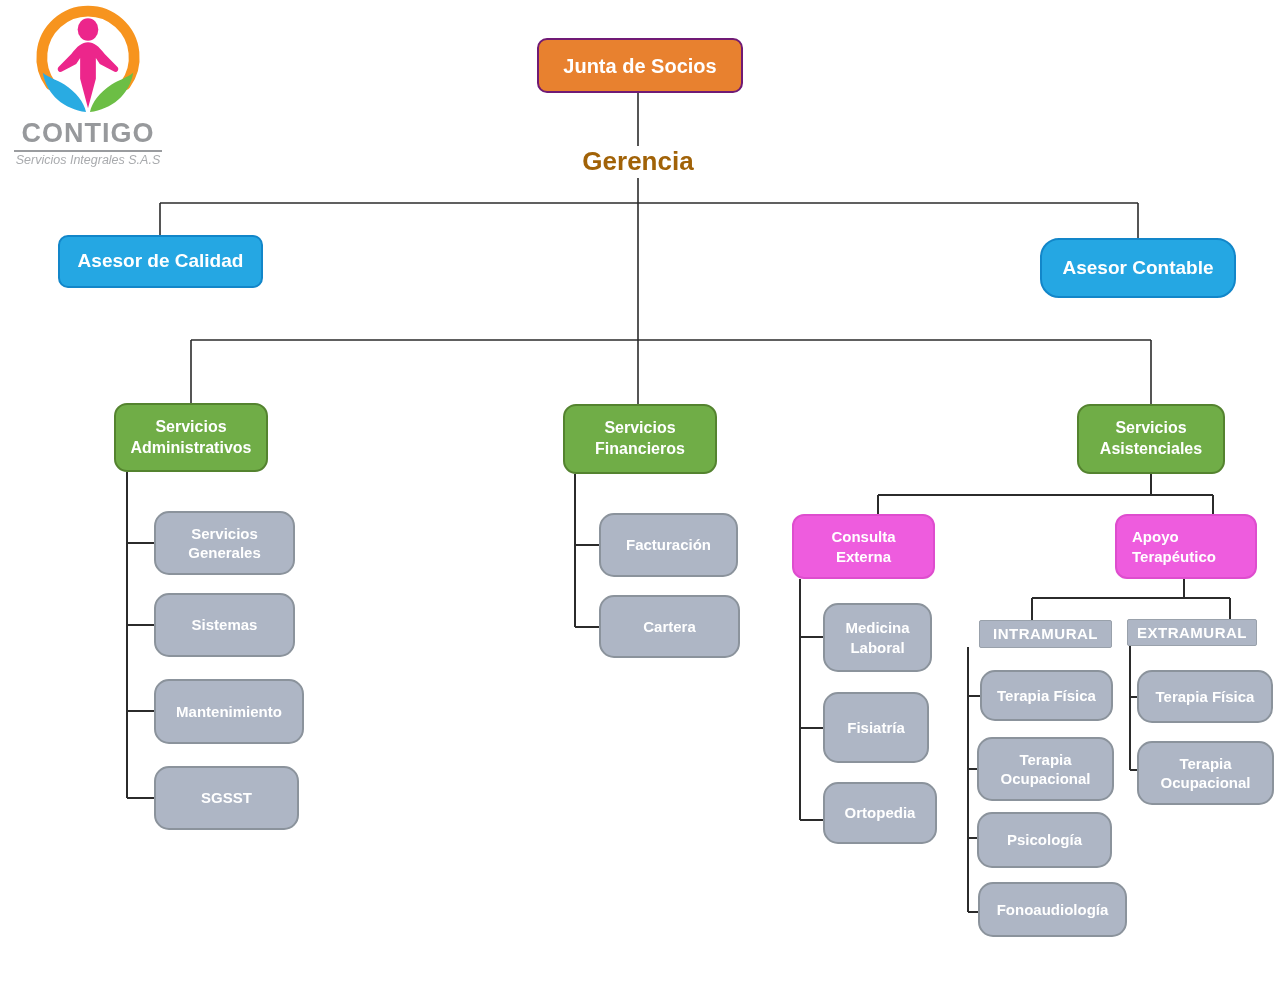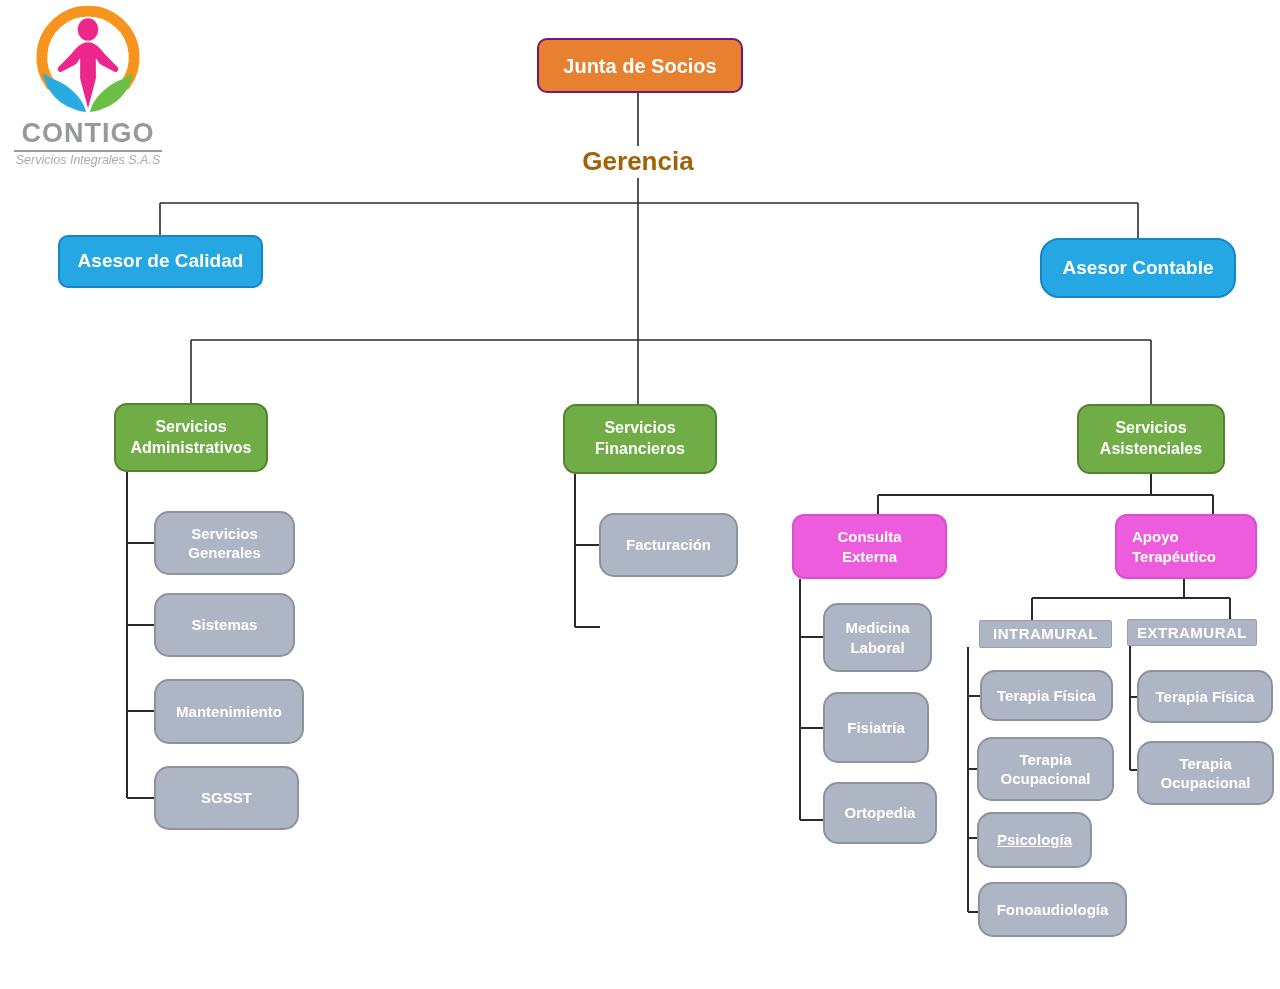--- a/index.html
+++ b/index.html
@@ -121,32 +121,33 @@
   <div class="box green" style="left:563px;top:404px;width:154px;height:70px;padding:0 8px;">Servicios Financieros</div>
 
   <div class="box green" style="left:1077px;top:404px;width:148px;height:70px;padding:0 8px;">Servicios Asistenciales</div>
 
   <div class="box gray" style="left:154px;top:511px;width:141px;height:64px;padding:0 16px;">Servicios Generales</div>
   <div class="box gray" style="left:154px;top:593px;width:141px;height:64px;">Sistemas</div>
   <div class="box gray" style="left:154px;top:679px;width:150px;height:65px;">Mantenimiento</div>
   <div class="box gray" style="left:154px;top:766px;width:145px;height:64px;">SGSST</div>
 
   <div class="box gray" style="left:599px;top:513px;width:139px;height:64px;">Facturación</div>
+  <div class="box gray" style="left:599px;top:595px;width:141px;height:63px;">Cartera</div>
 
-  <div class="box pink" style="left:792px;top:514px;width:155px;height:65px;padding:0 24px;">Consulta Externa</div>
+  <div class="box pink" style="left:792px;top:514px;width:143px;height:65px;padding:0 24px;">Consulta Externa</div>
   <div class="box pink left-align" style="left:1115px;top:514px;width:142px;height:65px;padding:0 34px 0 15px;">Apoyo Terapéutico</div>
 
   <div class="box gray" style="left:823px;top:603px;width:109px;height:69px;padding:16px 10px;">Medicina Laboral</div>
   <div class="box gray" style="left:823px;top:692px;width:106px;height:71px;">Fisiatría</div>
   <div class="box gray" style="left:823px;top:782px;width:114px;height:62px;">Ortopedia</div>
 
   <div class="box graylabel" style="left:965px;top:620px;width:133px;height:28px;margin-left:14px;">INTRAMURAL</div>
   <div class="box graylabel" style="left:1127px;top:619px;width:130px;height:27px;">EXTRAMURAL</div>
 
   <div class="box gray" style="left:980px;top:670px;width:133px;height:51px;">Terapia Física</div>
   <div class="box gray" style="left:977px;top:737px;width:137px;height:64px;padding:0 12px;">Terapia Ocupacional</div>
-  <div class="box gray" style="left:977px;top:812px;width:115px;height:56px;text-decoration:underline;">Psicología</div>
+  <div class="box gray" style="left:977px;top:812px;width:135px;height:56px;">Psicología</div>
   <div class="box gray" style="left:978px;top:882px;width:149px;height:55px;">Fonoaudiología</div>
 
   <div class="box gray" style="left:1137px;top:670px;width:136px;height:53px;">Terapia Física</div>
   <div class="box gray" style="left:1137px;top:741px;width:137px;height:64px;padding:0 12px;">Terapia Ocupacional</div>
 
 </div>
 
 </body></html>

